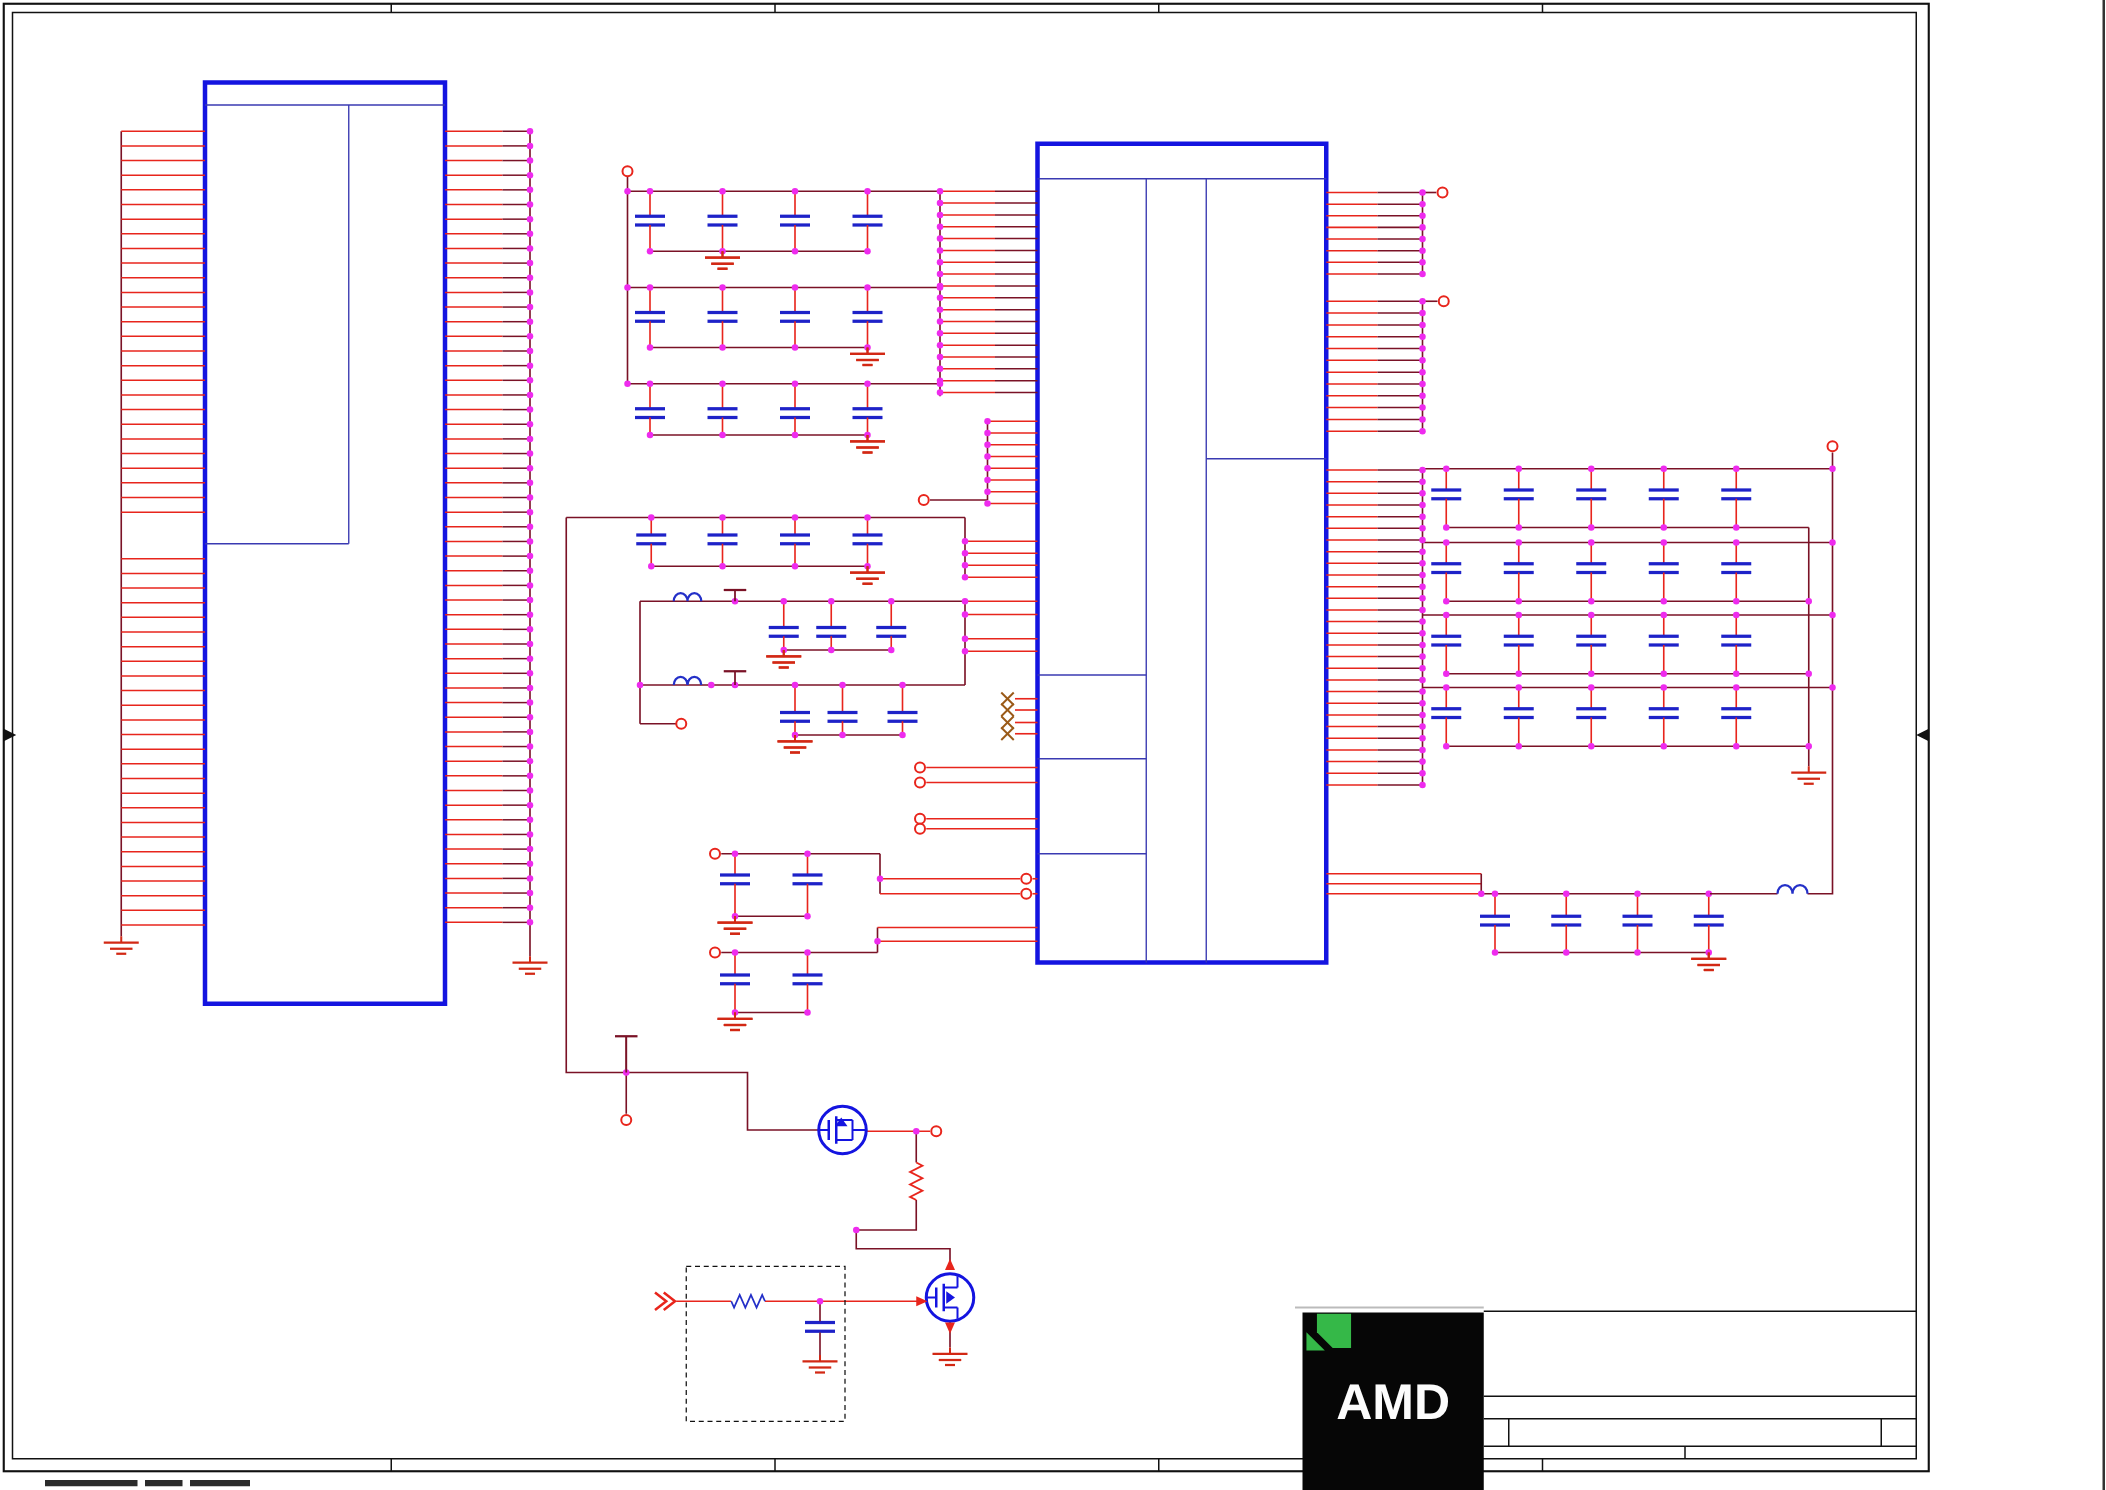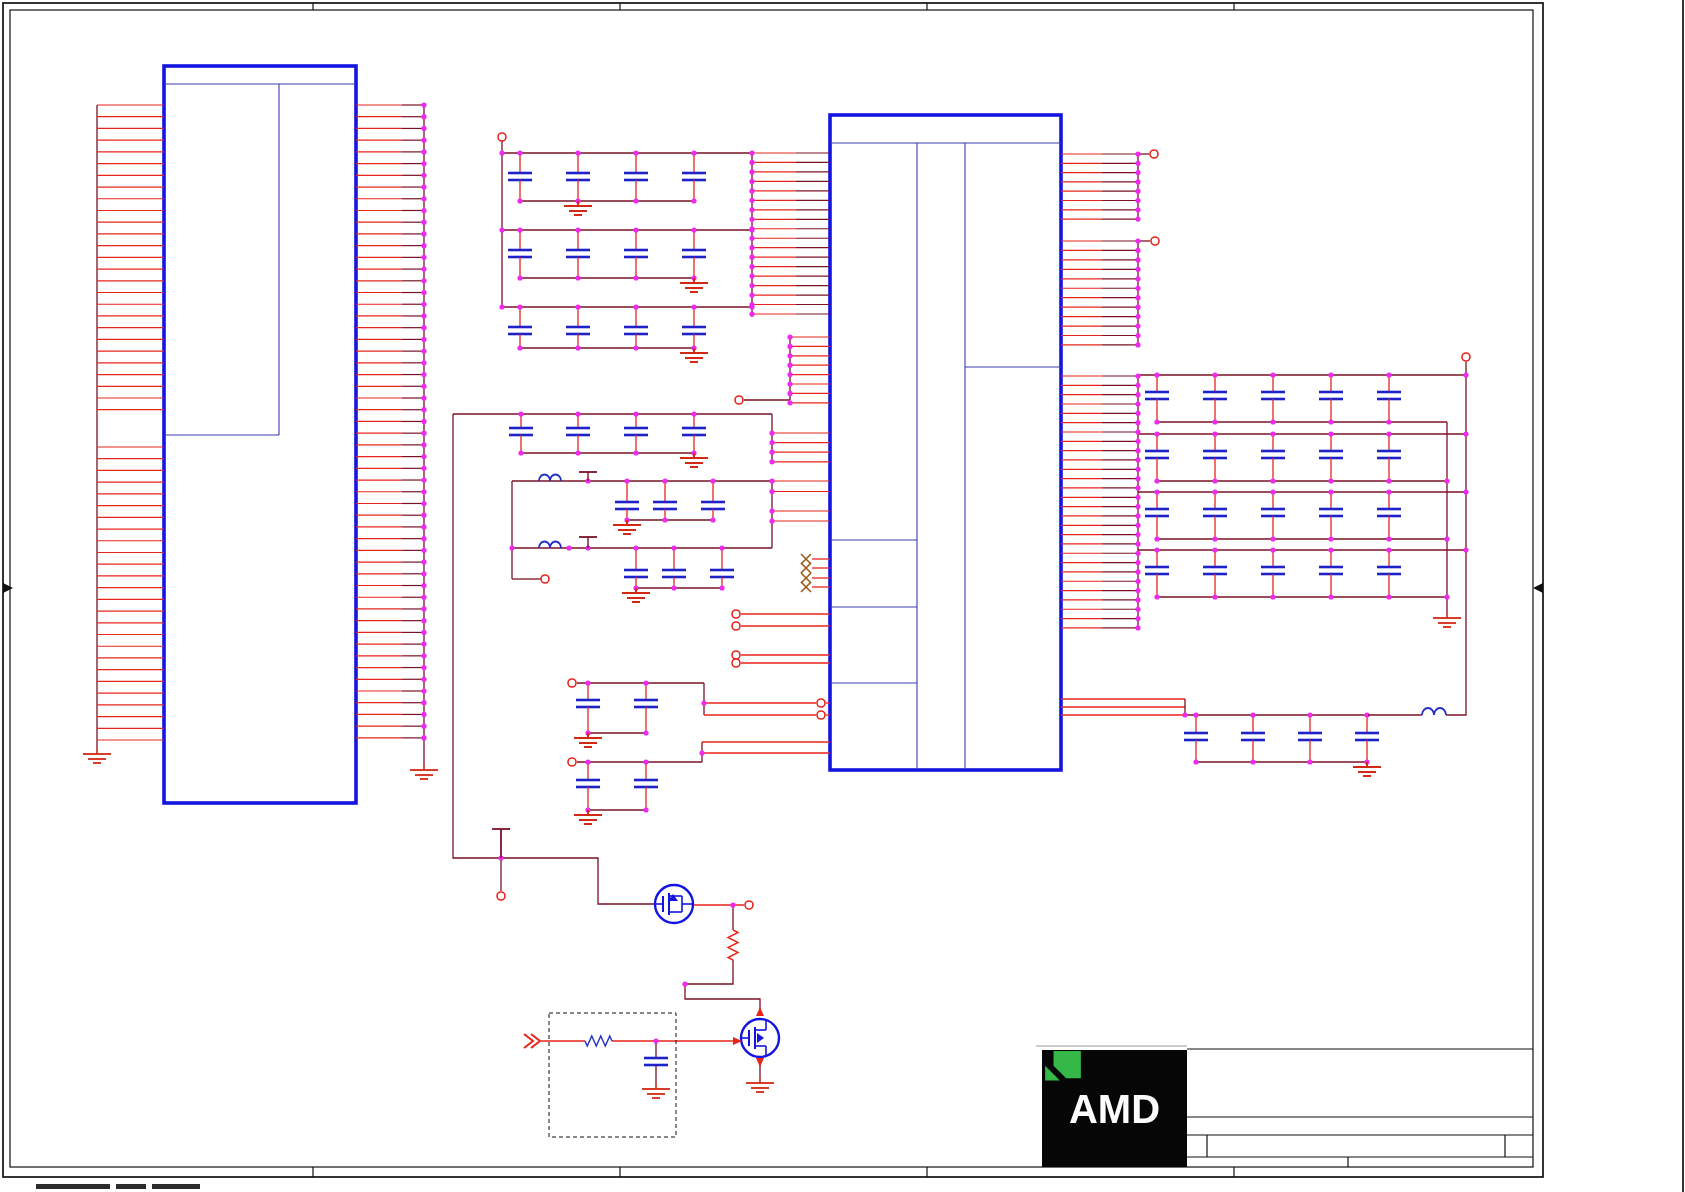--- a/index.html
+++ b/index.html
@@ -1,19 +1,19 @@
 <!DOCTYPE html>
 <html><head>
 <meta charset="utf-8">
 <style>
   html,body{margin:0;padding:0;background:#fff;}
   .stage{position:relative;width:1685px;height:1192px;background:#fff;overflow:hidden;
          font-family:"Liberation Sans",sans-serif;}
   svg{position:absolute;left:0;top:0;}
-  .logo{position:absolute;left:1042px;top:1050px;width:145px;height:117px;background:#060606;
+  .logo{position:absolute;left:1042px;top:1050px;width:145px;height:143px;background:#060606;
         display:flex;align-items:center;justify-content:center;gap:5px;}
   .logo-text{color:#fcfcfc;font-weight:bold;font-size:40px;letter-spacing:0px;line-height:1;}
   .footer-mark{position:absolute;background:#2b2b2b;}
 </style>
 </head>
 <body>
 
 <div class="stage">
   <svg id="schem" width="1685" height="1192" viewBox="0 0 1685 1192">
       <rect x="3" y="3" width="1540" height="1174" fill="none" stroke="#111111" stroke-width="1.7"></rect>

